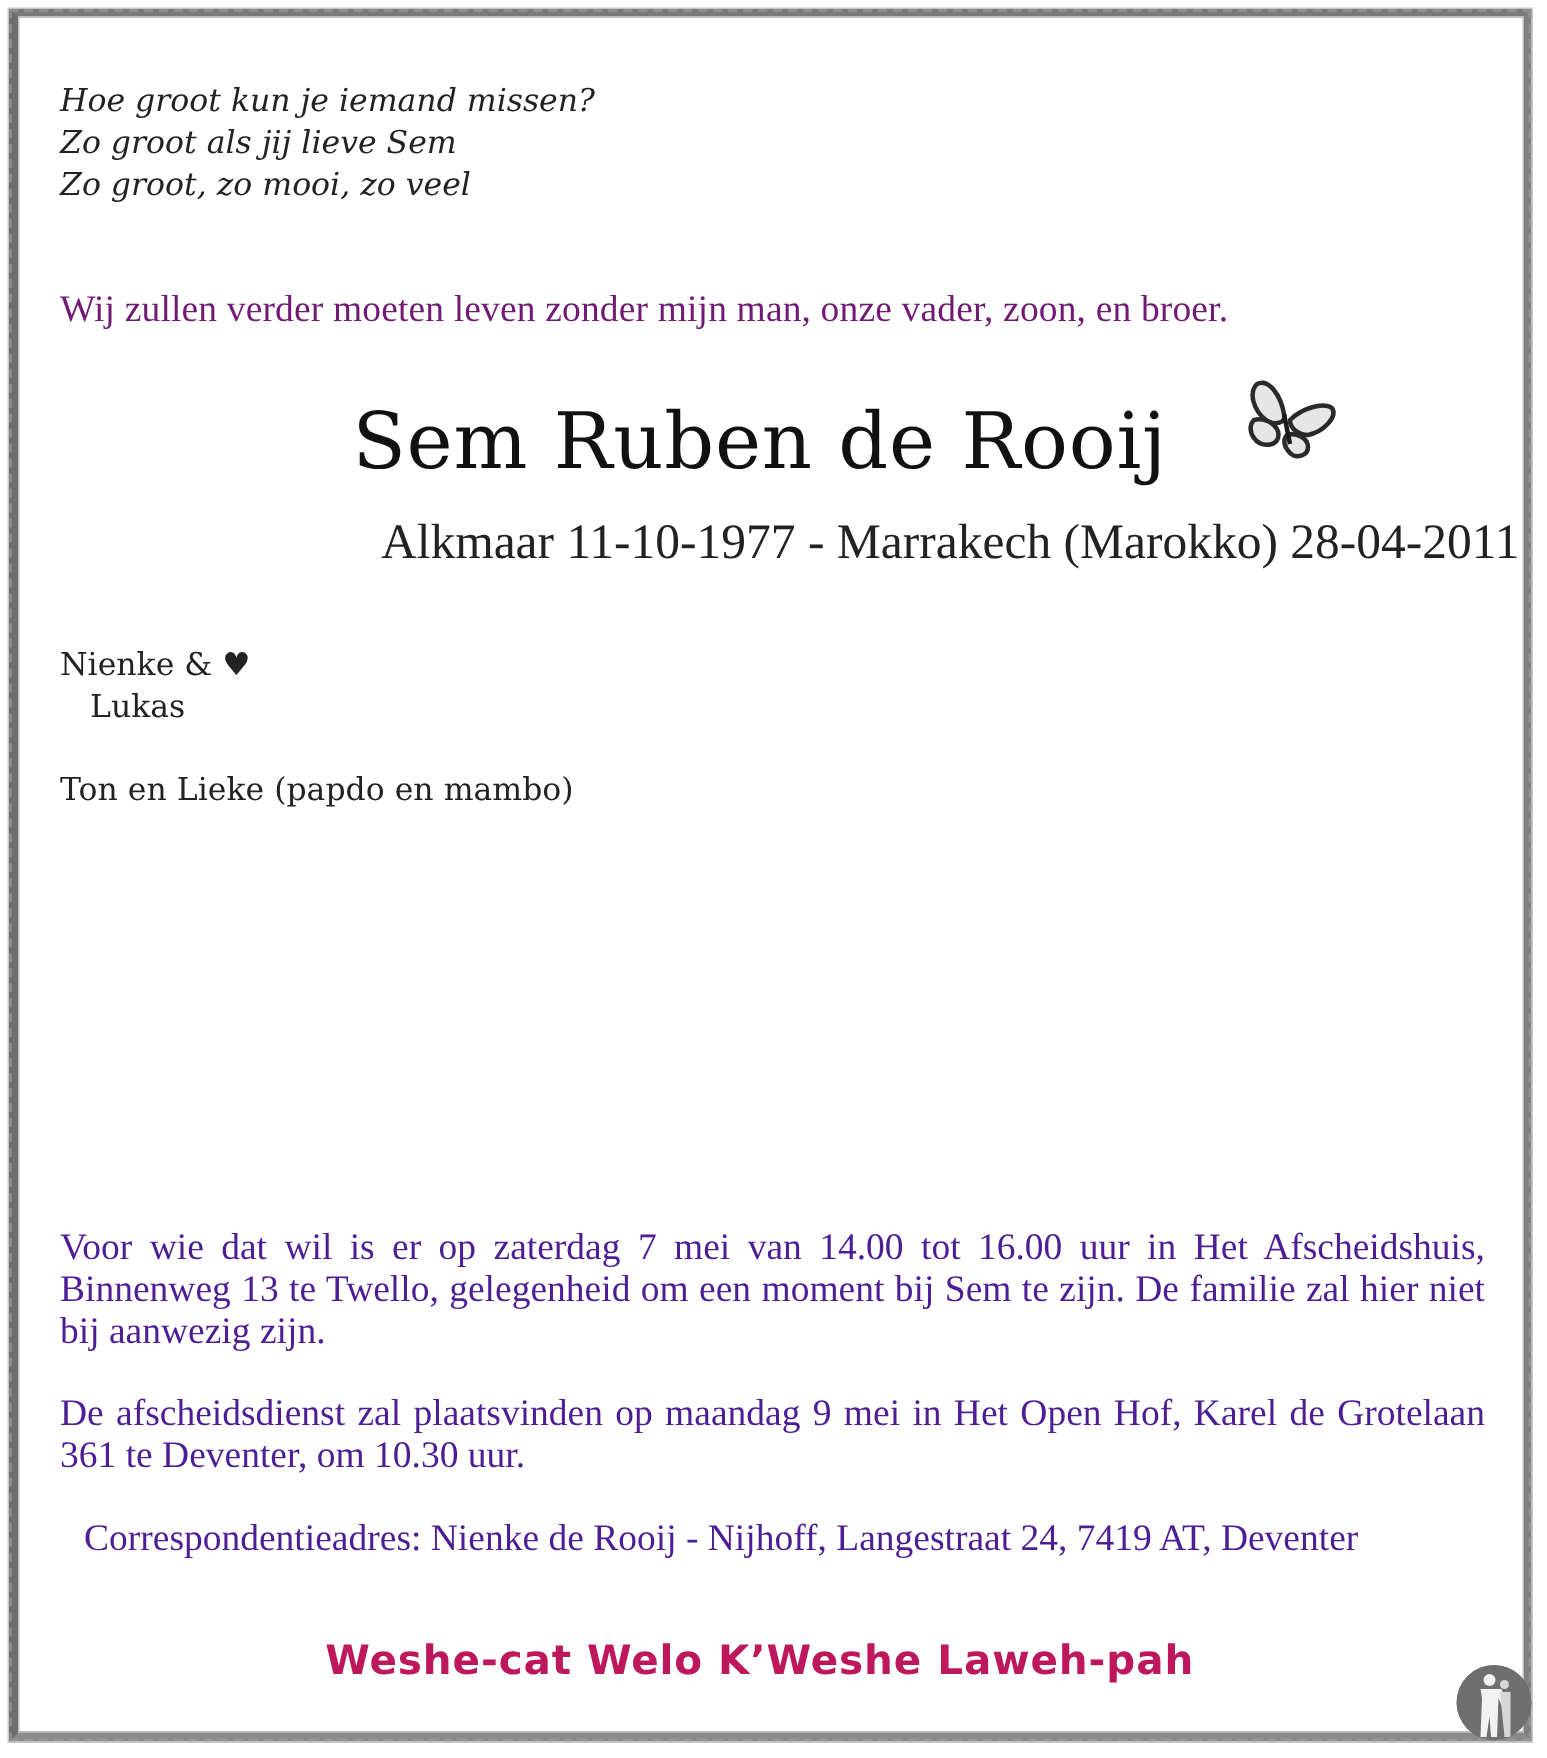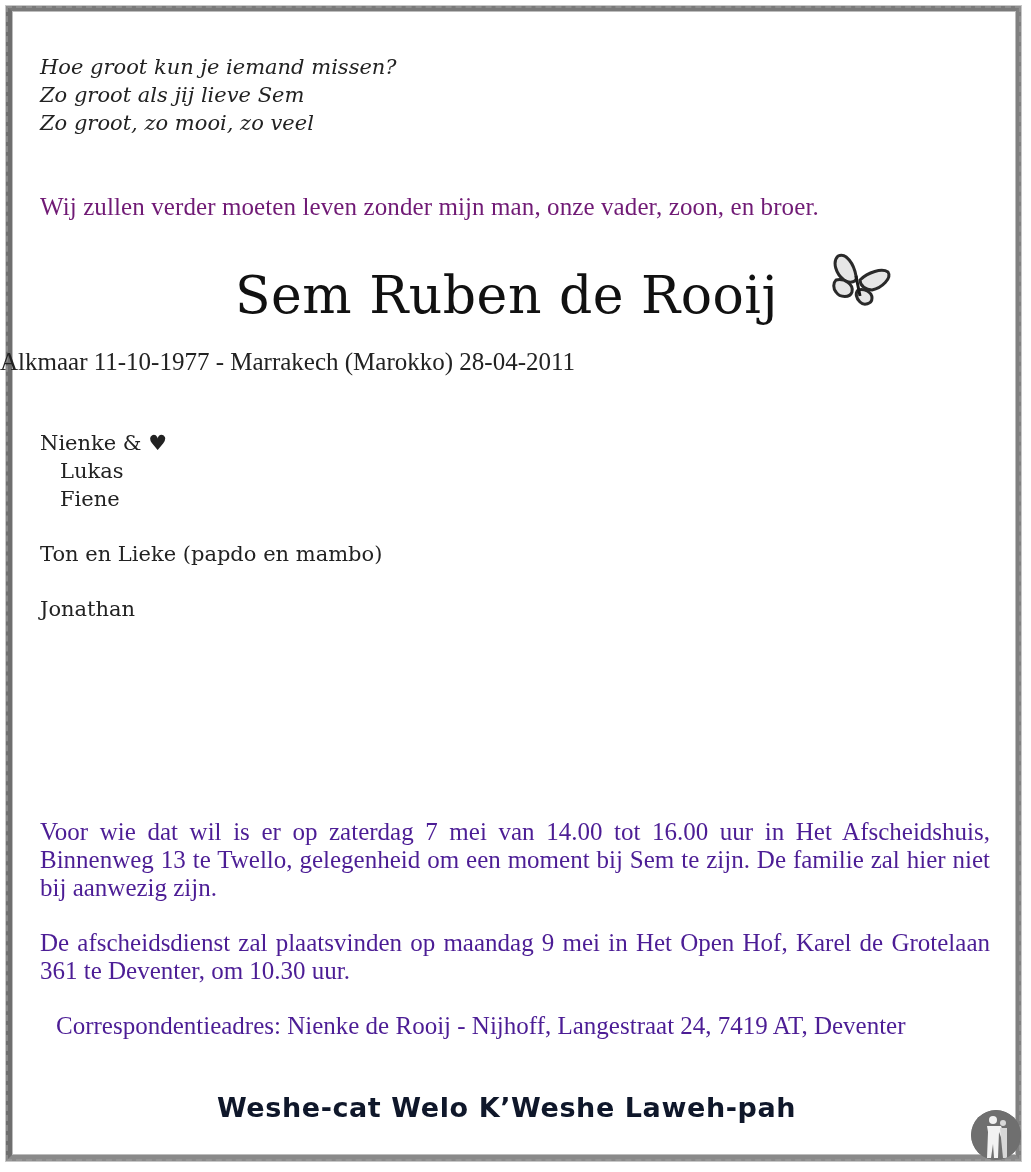--- a/index.html
+++ b/index.html
@@ -74,23 +74,23 @@
       left: 828px;
       top: 250px;
       width: 66px;
       height: 58px;
     }
     .dates {
       position: absolute;
       left: 0;
       width: 1013px;
       top: 346px;
-      text-align: left;
+      text-align: right;
       font-family: "Liberation Serif", serif;
-      font-size: 25px;
+      font-size: 33px;
       line-height: 32px;
       color: #222;
     }
     .family {
       position: absolute;
       left: 40px;
       top: 429px;
       font-family: "DejaVu Serif", serif;
       font-size: 21px;
       line-height: 28px;
@@ -118,21 +118,21 @@
     .closing {
       position: absolute;
       left: 0;
       width: 1013px;
       top: 1090px;
       text-align: center;
       font-family: "DejaVu Sans", sans-serif;
       font-weight: bold;
       font-size: 27px;
       line-height: 36px;
-      color: #0f172a;
+      color: #be185d;
       letter-spacing: 0.6px;
     }
     .logo {
       position: absolute;
       left: 971px;
       top: 1110px;
       width: 50px;
       height: 50px;
       border-radius: 50%;
       background: #6f6f6f;
@@ -163,27 +163,23 @@
   </g>
   <path d="M28 26 L 32 46" stroke="#1a1a1a" stroke-width="3" fill="none"></path>
 </svg>
 
 <div class="dates">Alkmaar 11-10-1977 - Marrakech (Marokko) 28-04-2011</div>
 
 <div class="family">
   <div class="group">
     <div class="line">Nienke &amp; ♥</div>
     <div class="line child">Lukas</div>
-    <div class="line child">Fiene</div>
   </div>
   <div class="group">
     <div class="line">Ton en Lieke (papdo en mambo)</div>
-  </div>
-  <div class="group">
-    <div class="line">Jonathan</div>
   </div>
 </div>
 
 <div class="info">
   <p>Voor wie dat wil is er op zaterdag 7 mei van 14.00 tot 16.00 uur in Het Afscheidshuis, Binnenweg 13 te Twello, gelegenheid om een moment bij Sem te zijn. De familie zal hier niet bij aanwezig zijn.</p>
   <p>De afscheidsdienst zal plaatsvinden op maandag 9 mei in Het Open Hof, Karel de Grotelaan 361 te Deventer, om 10.30 uur.</p>
   <p class="nowrap">Correspondentieadres: Nienke de Rooij - Nijhoff, Langestraat 24, 7419 AT, Deventer</p>
 </div>
 
 <div class="closing">Weshe-cat Welo K’Weshe Laweh-pah</div>

